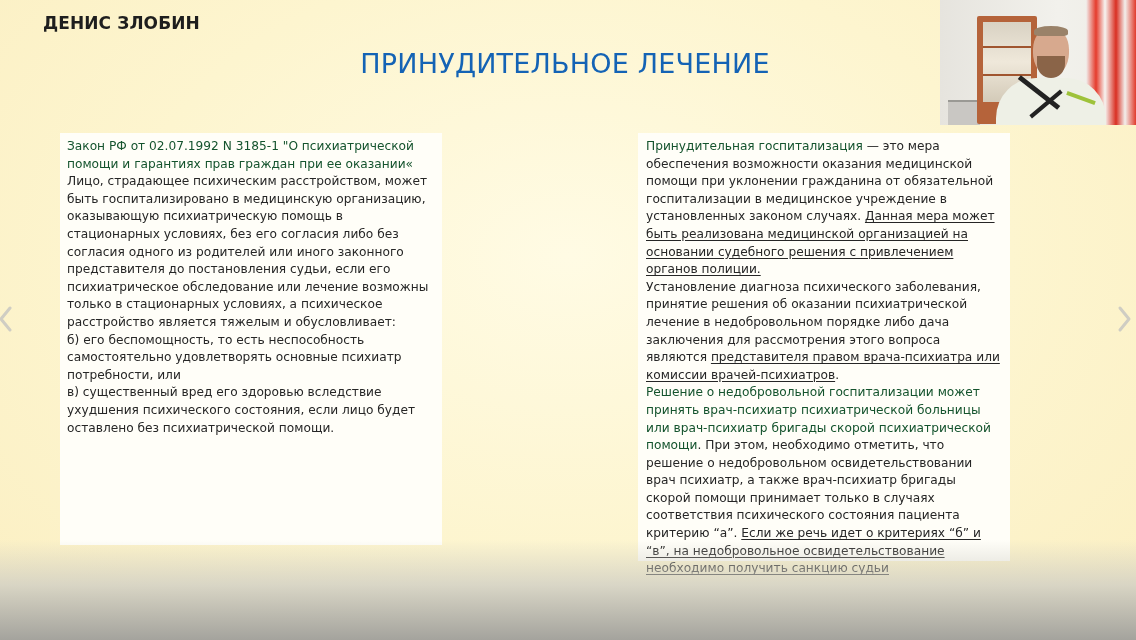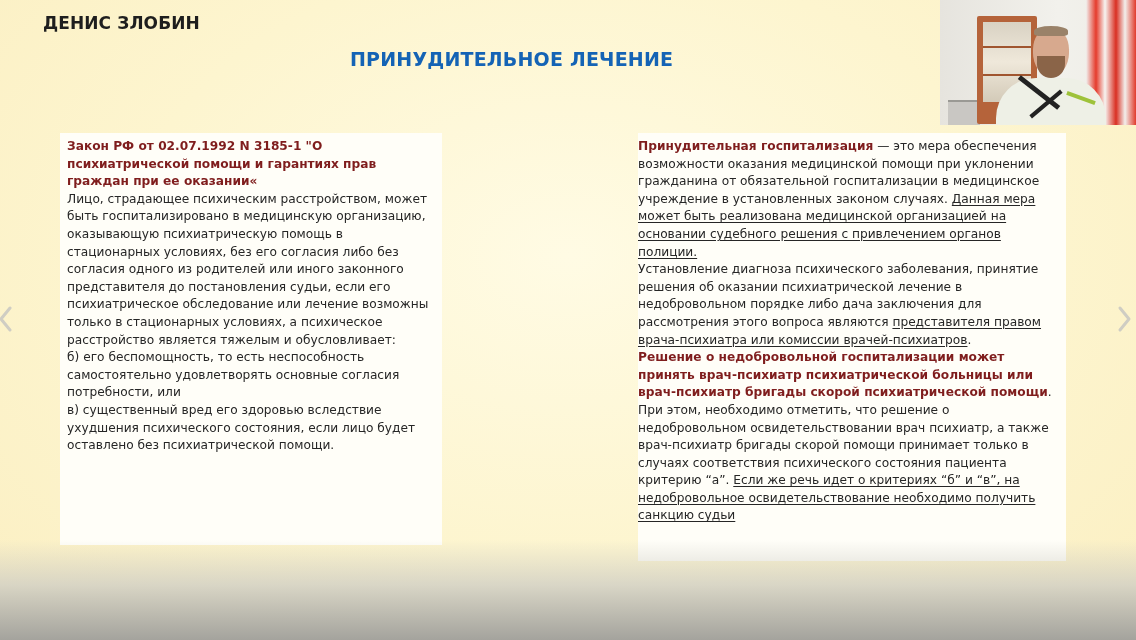--- a/index.html
+++ b/index.html
@@ -29,22 +29,23 @@
     font-weight: bold;
     color: #1e1e1e;
     letter-spacing: 0.1px;
     margin-left: 32px;
   }
   .slide-title {
     position: absolute;
     left: 350px;
     top: 48px;
     width: 430px;
-    font-size: 19px;
-    font-weight: bold;
+    text-align: center;
+    font-size: 27px;
+    font-weight: normal;
     color: #1463b5;
     letter-spacing: 0.2px;
     white-space: nowrap;
   }
   .text-box {
     position: absolute;
     background: #fffef8;
     color: #262626;
     font-size: 12.2px;
     line-height: 17.6px;
@@ -53,28 +54,28 @@
   .text-box.left {
     left: 60px;
     top: 133px;
     width: 382px;
     height: 412px;
     padding: 5px 6px 0 7px;
   }
   .text-box.right {
     left: 638px;
     top: 133px;
-    width: 428px;
+    width: 372px;
     height: 428px;
-    padding: 5px 6px 0 0;
+    padding: 5px 6px 0 8px;
   }
   .text-box p {
     margin: 0;
   }
-  .b { font-weight: bold; color: #7f1d1d; }
+  .b { font-weight: normal; color: #14532d; }
   .u { text-decoration: underline; text-underline-offset: 2px; }
   .nav-arrow {
     position: absolute;
     top: 304px;
     width: 22px;
     height: 30px;
     cursor: pointer;
   }
   .nav-arrow.prev { left: -4px; }
   .nav-arrow.next { right: 0px; }
@@ -159,21 +160,21 @@
 
 <div class="slide">
 
   <div class="presenter-name">ДЕНИС ЗЛОБИН</div>
 
   <div class="slide-title">ПРИНУДИТЕЛЬНОЕ ЛЕЧЕНИЕ</div>
 
   <div class="text-box left">
     <p class="b">Закон РФ от 02.07.1992 N 3185-1 "О психиатрической помощи и гарантиях прав граждан при ее оказании«</p>
     <p>Лицо, страдающее психическим расстройством, может быть госпитализировано в медицинскую организацию, оказывающую психиатрическую помощь в стационарных условиях, без его согласия либо без согласия одного из родителей или иного законного представителя до постановления судьи, если его психиатрическое обследование или лечение возможны только в стационарных условиях, а психическое расстройство является тяжелым и обусловливает:</p>
-    <p>б) его беспомощность, то есть неспособность самостоятельно удовлетворять основные согласия потребности, или</p>
+    <p>б) его беспомощность, то есть неспособность самостоятельно удовлетворять основные психиатр потребности, или</p>
     <p>в) существенный вред его здоровью вследствие ухудшения психического состояния, если лицо будет оставлено без психиатрической помощи.</p>
   </div>
 
   <div class="text-box right">
     <p><span class="b">Принудительная госпитализация</span><span> — это мера обеспечения возможности оказания медицинской помощи при уклонении гражданина от обязательной госпитализации в медицинское учреждение в установленных законом случаях. </span><span class="u">Данная мера может быть реализована медицинской организацией на основании судебного решения с привлечением органов полиции.</span></p>
     <p><span>Установление диагноза психического заболевания, принятие решения об оказании психиатрической лечение в недобровольном порядке либо дача заключения для рассмотрения этого вопроса являются </span><span class="u">представителя правом врача-психиатра или комиссии врачей-психиатров</span><span>.</span></p>
     <p><span class="b">Решение о недобровольной госпитализации может принять врач-психиатр психиатрической больницы или врач-психиатр бригады скорой психиатрической помощи</span><span>. При этом, необходимо отметить, что решение о недобровольном освидетельствовании врач психиатр, а также врач-психиатр бригады скорой помощи принимает только в случаях соответствия психического состояния пациента критерию “а”. </span><span class="u">Если же речь идет о критериях “б” и “в”, на недобровольное освидетельствование необходимо получить санкцию судьи</span></p>
   </div>
 
   <div class="nav-arrow prev">

